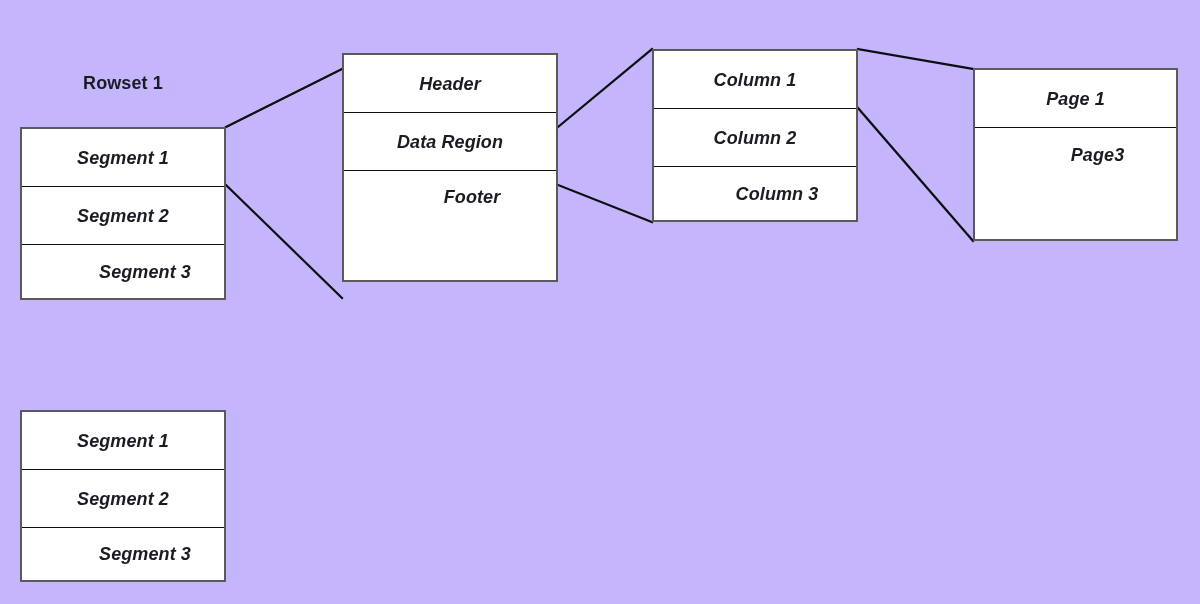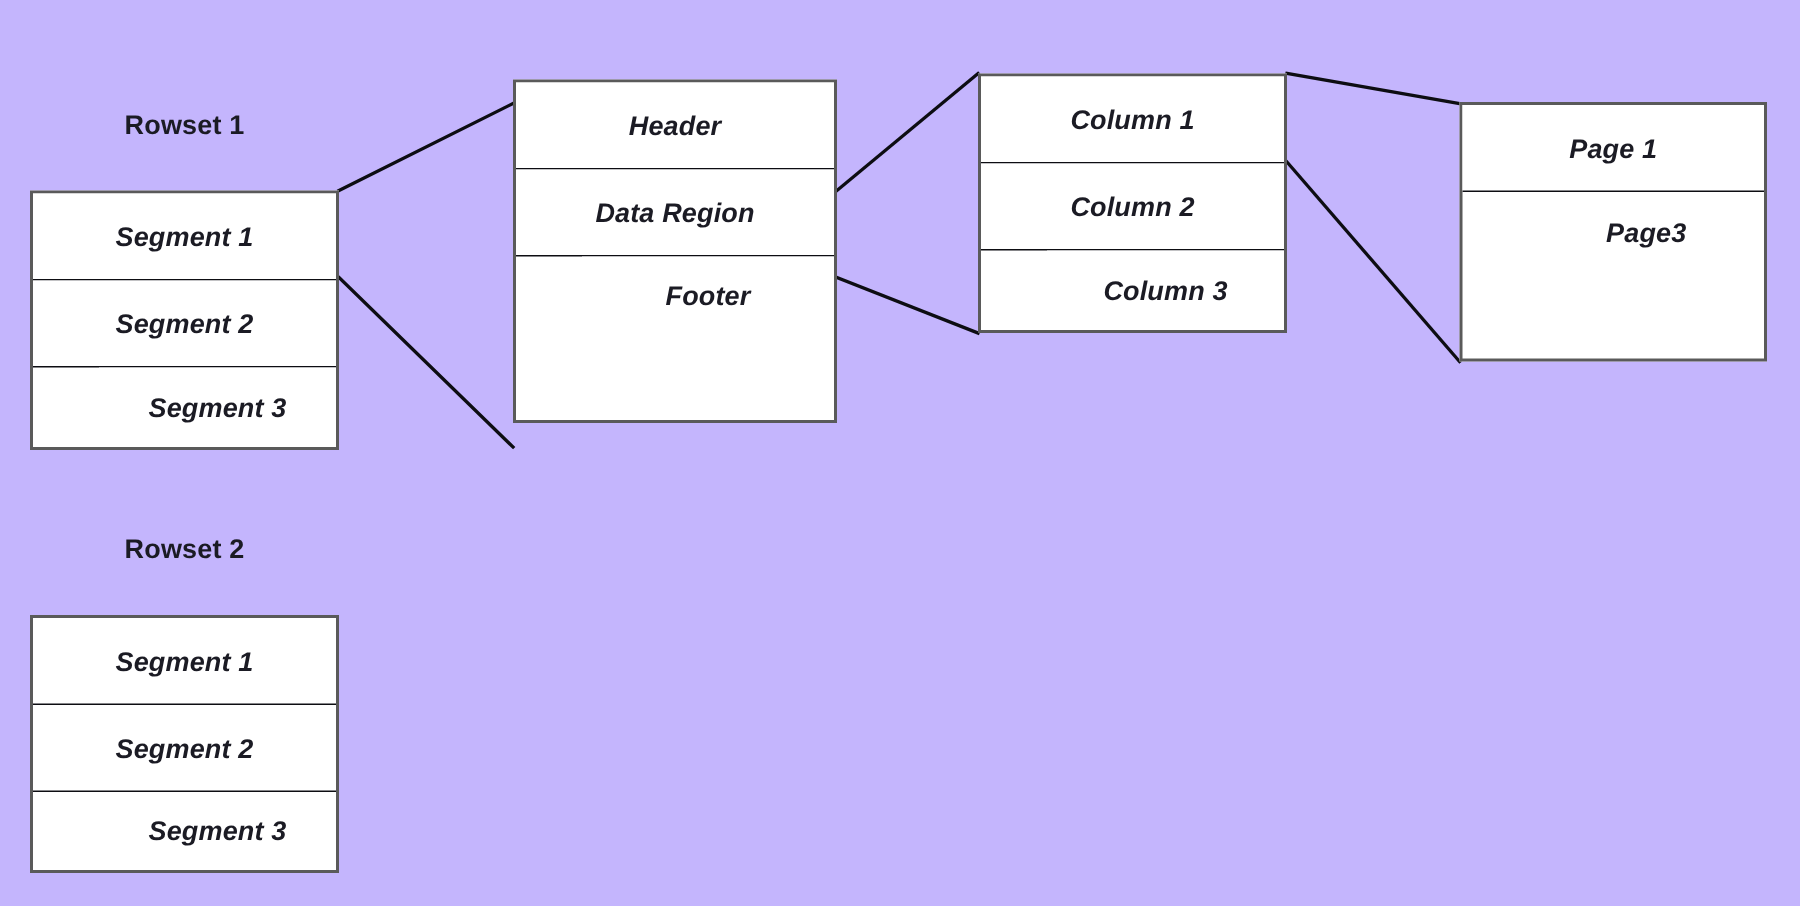--- a/index.html
+++ b/index.html
@@ -122,21 +122,20 @@
 
   <div class="stack" style="left:973px; top:68px; width:205px; height:173px;">
     <div class="stack-cell" style="height:58px;">
       <span class="cell-label">Page 1</span>
     </div>
     <div class="stack-cell" style="height:53px;">
       <span class="cell-label">Page3</span>
     </div>
   </div>
 
-  <div class="group-title" style="left:20px; top:356px; width:206px;">Rowset 2</div>
   <div class="stack" style="left:20px; top:410px; width:206px; height:172px;">
     <div class="stack-cell" style="height:58px;">
       <span class="cell-label">Segment 1</span>
     </div>
     <div class="stack-cell" style="height:58px;">
       <span class="cell-label">Segment 2</span>
     </div>
     <div class="stack-cell" style="height:52px;">
       <span class="cell-label">Segment 3</span>
     </div>

